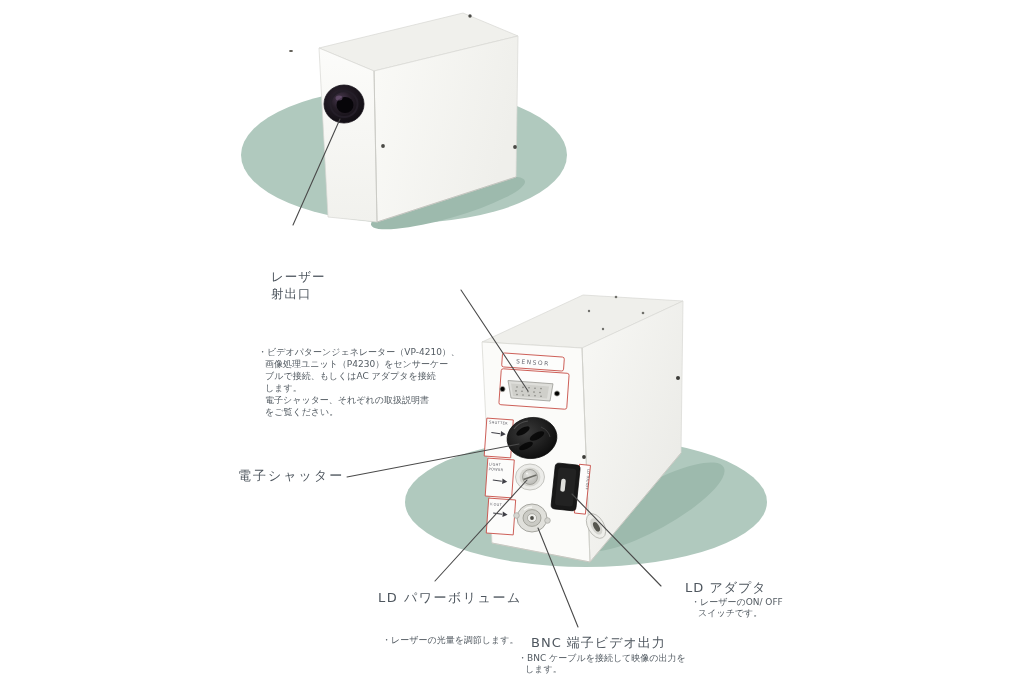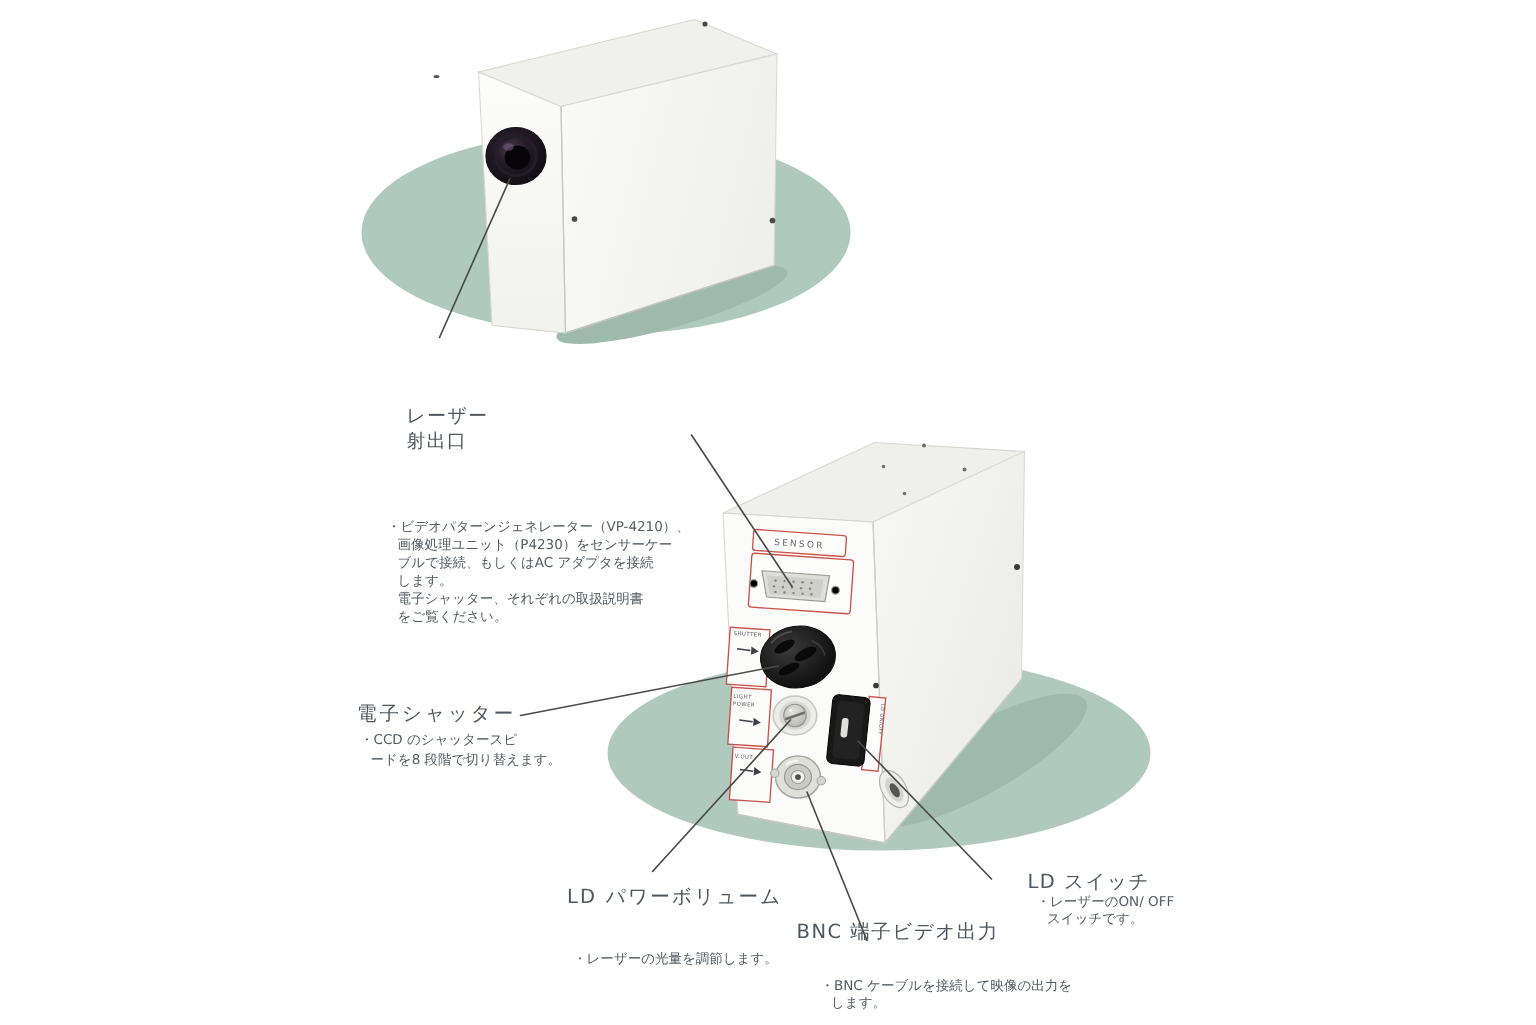--- a/index.html
+++ b/index.html
@@ -10,22 +10,22 @@
   .t{font-size:13px;white-space:nowrap;}
   .d{font-size:9px;line-height:12px;white-space:nowrap;color:#535b62;}
   .ind{padding-left:7px;}
   #laser{left:271px;top:222px;font-size:12.5px;line-height:17px;letter-spacing:1px;margin-top:46px;}
   #dsub-t{left:265px;top:278px;letter-spacing:0.2px;}
   #dsub-d{left:258px;top:323px;margin-top:23px;}
   #shutter-t{left:238px;top:467px;letter-spacing:2px;text-align:center;}
   #shutter-d{left:240px;top:488px;line-height:12.5px;}
   #ldpower-t{left:378px;top:589px;letter-spacing:1.5px;}
   #ldpower-d{left:382px;top:634px;}
-  #bnc-t{left:531px;top:612px;letter-spacing:1px;}
-  #bnc-d{left:547px;top:653px;line-height:11px;}
+  #bnc-t{left:531px;top:634px;letter-spacing:1px;}
+  #bnc-d{left:518px;top:653px;line-height:11px;}
   #ldsw-t{left:685px;top:579px;letter-spacing:1px;}
   #ldsw-d{left:691px;top:597px;line-height:10.5px;}
 </style>
 </head>
 <body>
 
 <div id="page">
 
 <svg id="art" width="1024" height="683" viewBox="0 0 1024 683">
   <defs>
@@ -212,35 +212,31 @@
 <div id="dsub-d" class="ann d">
   <div>・ビデオパターンジェネレーター（VP-4210）、</div>
   <div class="ind">画像処理ユニット（P4230）をセンサーケー</div>
   <div class="ind">ブルで接続、もしくはAC アダプタを接続</div>
   <div class="ind">します。</div>
   <div class="ind">電子シャッター、それぞれの取扱説明書</div>
   <div class="ind">をご覧ください。</div>
 </div>
 
 <div id="shutter-t" class="ann t">電子シャッター</div>
-<div id="shutter-d" class="ann d">
-  <div>・CCD のシャッタースピ</div>
-  <div class="ind">ードを8 段階で切り替えます。</div>
-</div>
 
 <div id="ldpower-t" class="ann t">LD パワーボリューム</div>
 <div id="ldpower-d" class="ann d">
   <div>・レーザーの光量を調節します。</div>
 </div>
 
 <div id="bnc-t" class="ann t">BNC 端子ビデオ出力</div>
 <div id="bnc-d" class="ann d">
   <div>・BNC ケーブルを接続して映像の出力を</div>
   <div class="ind">します。</div>
 </div>
 
-<div id="ldsw-t" class="ann t">LD スイッチ</div>
+<div id="ldsw-t" class="ann t">LD アダプタ</div>
 <div id="ldsw-d" class="ann d">
   <div>・レーザーのON/ OFF</div>
   <div class="ind">スイッチです。</div>
 </div>
 
 </div>
 
 </body></html>

